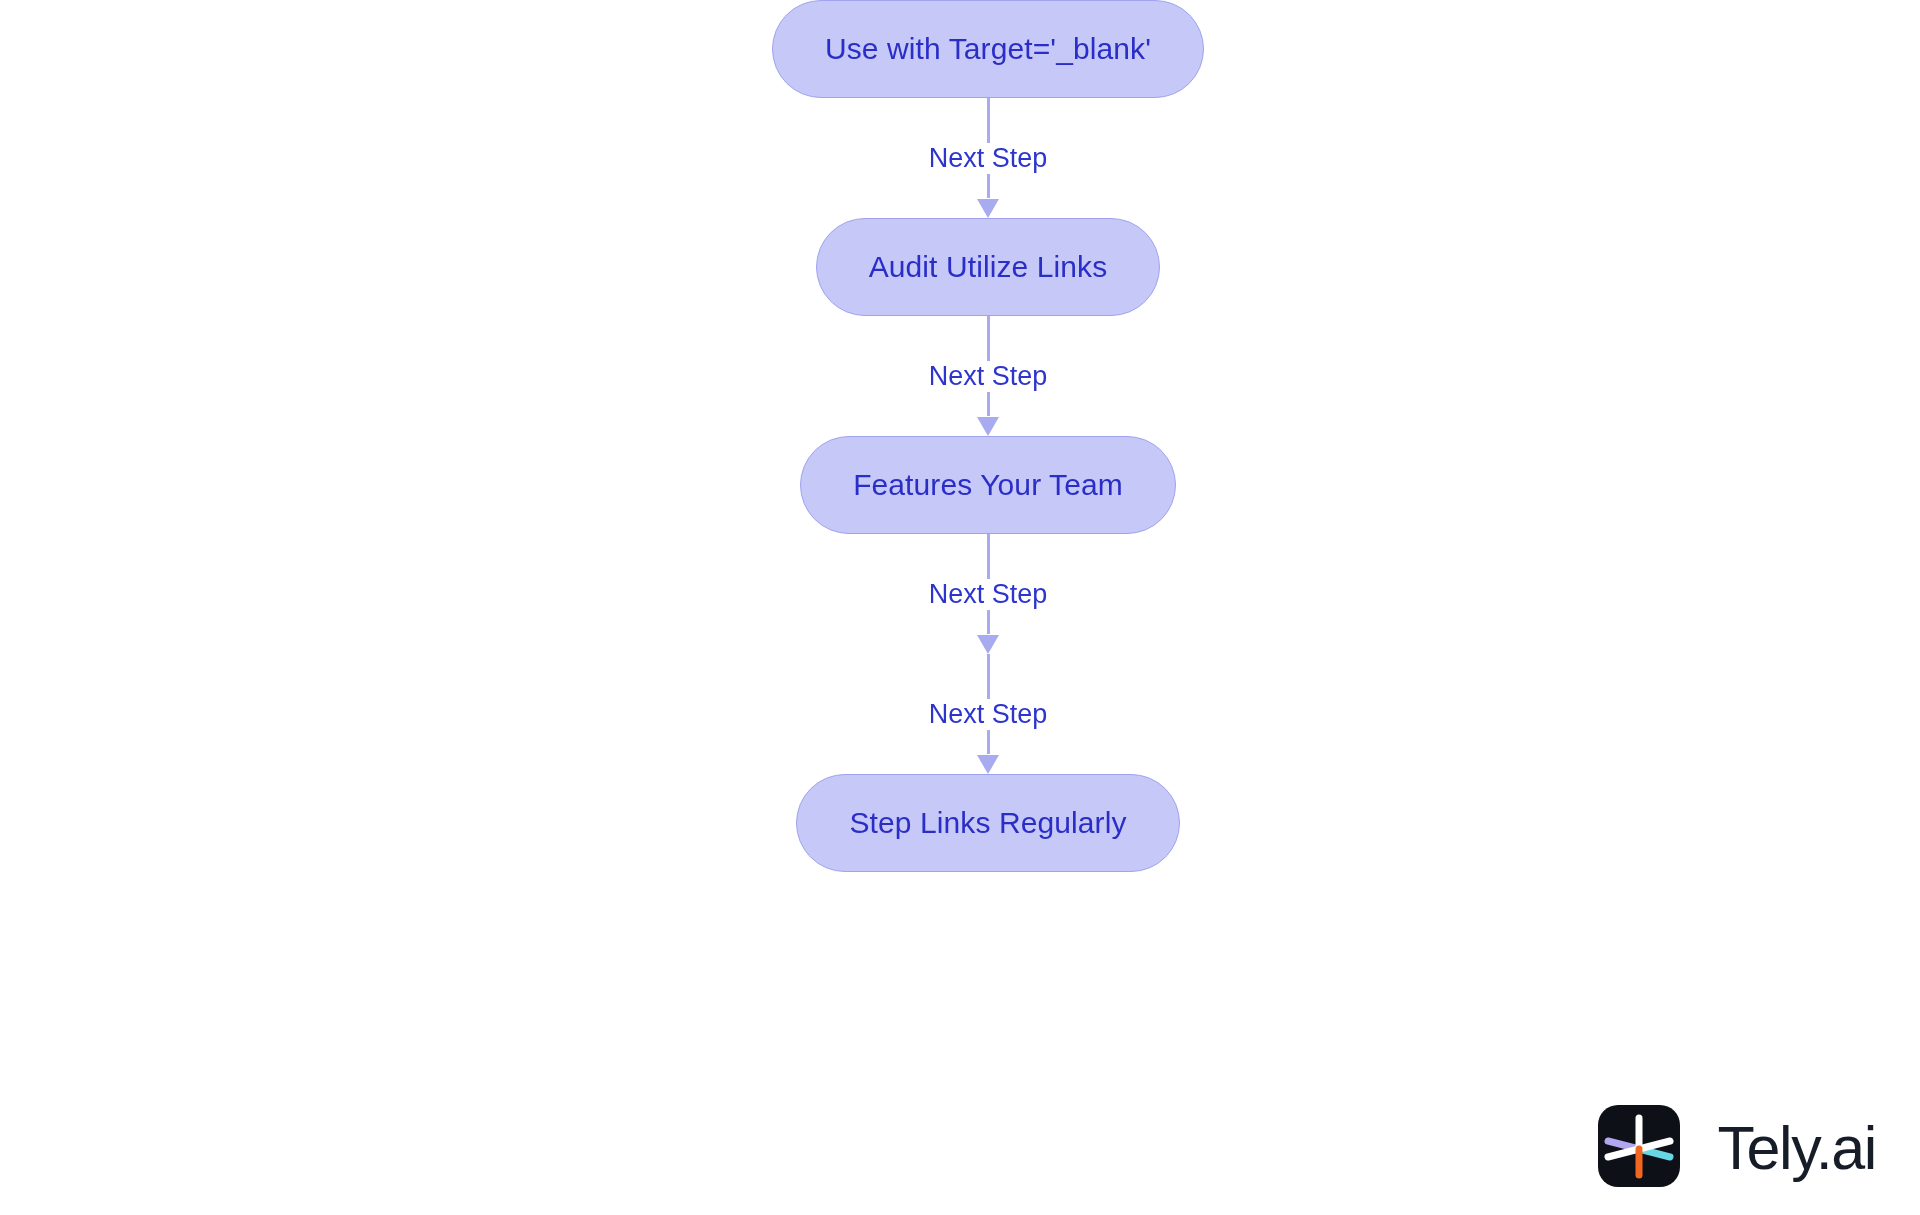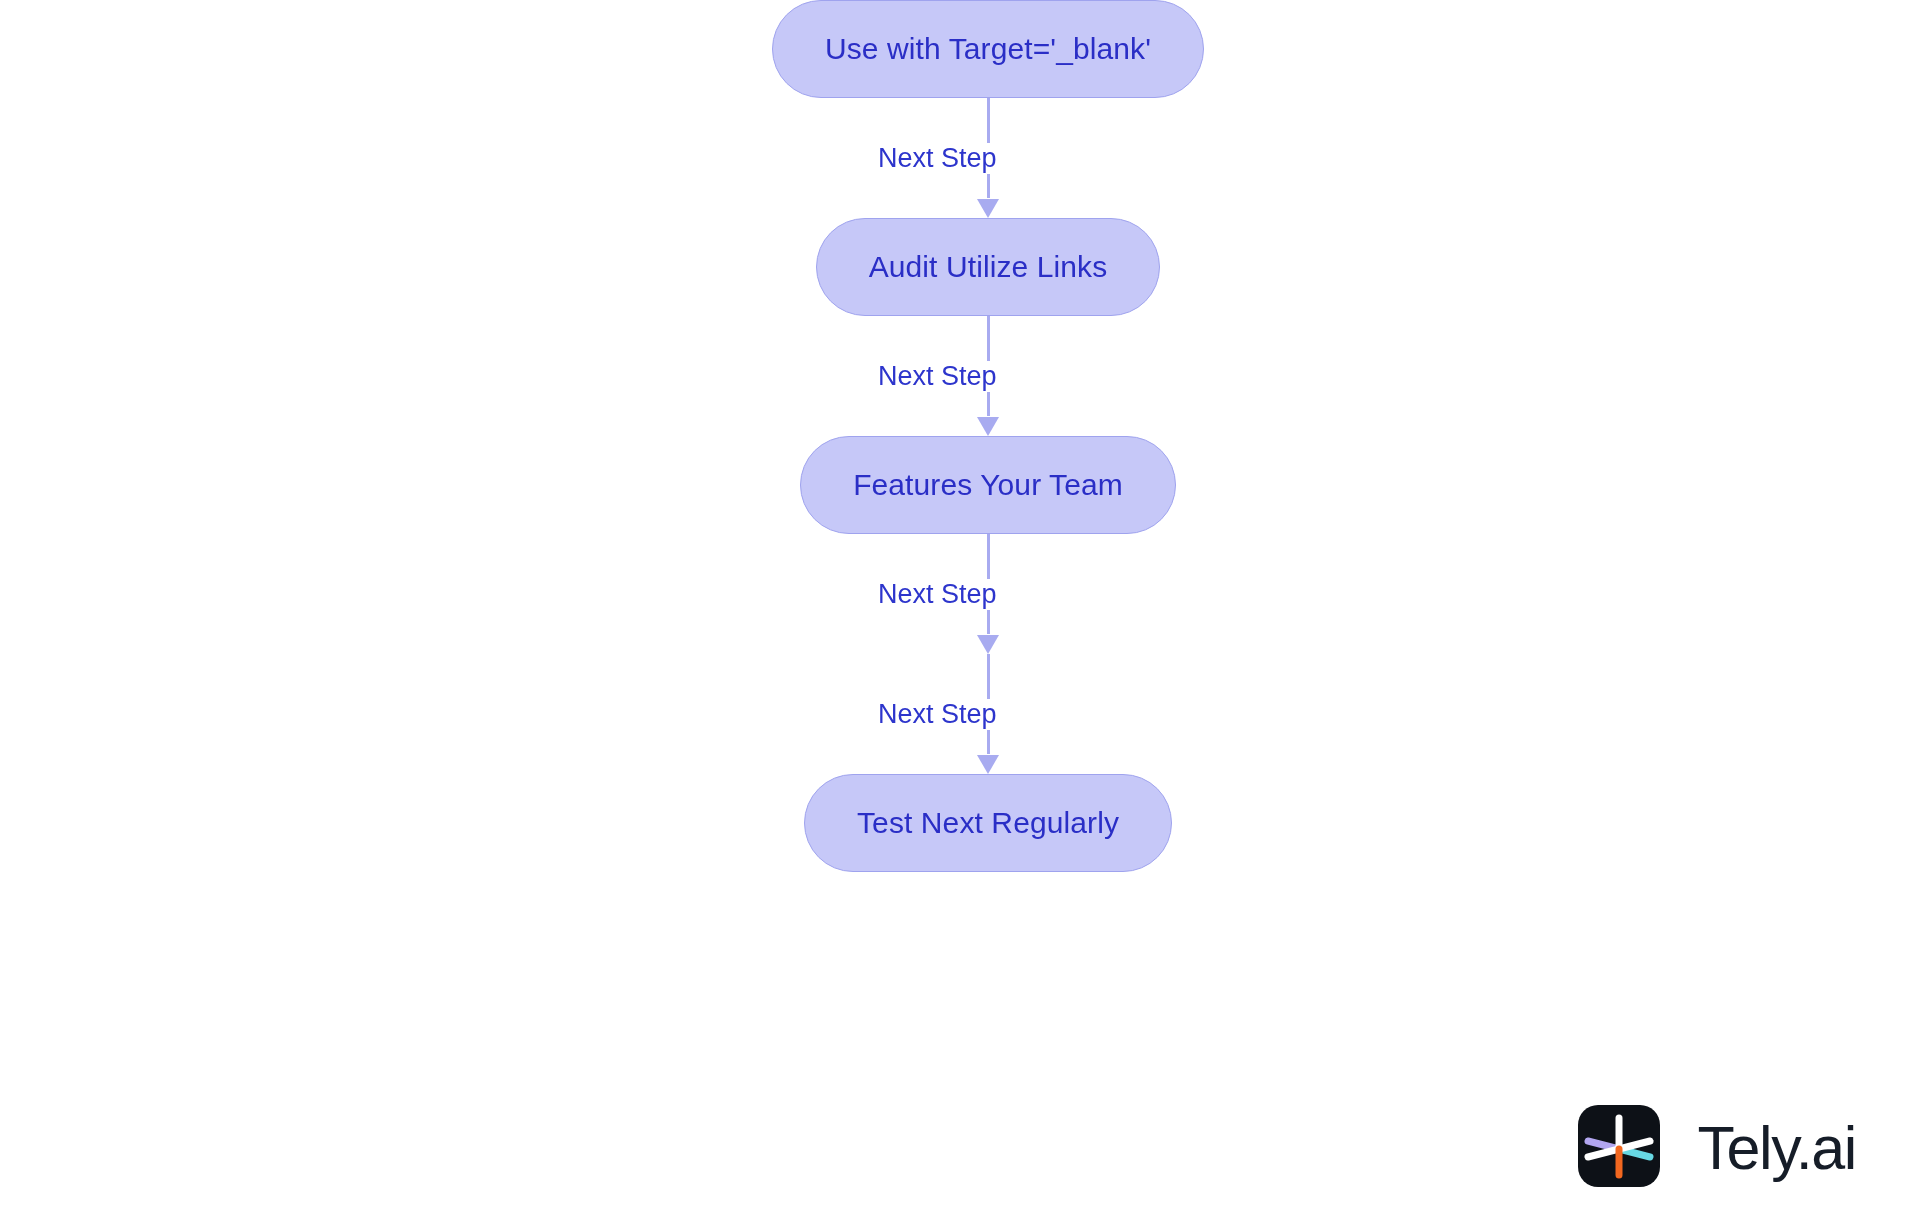--- a/index.html
+++ b/index.html
@@ -57,21 +57,21 @@
     line-height: 1;
   }
 
   
   .edge {
     width: 240px;
     height: 120px;
     position: relative;
     display: flex;
     align-items: center;
-    justify-content: flex-start;
+    justify-content: center;
   }
   .edge-line {
     position: absolute;
     left: 50%;
     top: 0;
     width: 3px;
     height: 100px;
     margin-left: -1.5px;
     background: #a8abf0;
   }
@@ -93,21 +93,21 @@
     padding: 2px 10px;
     color: #2d35cc;
     font-size: 27px;
     font-family: "Liberation Sans", sans-serif;
     line-height: 1;
   }
 
   
   #brand-logo {
     position: absolute;
-    right: 64px;
+    right: 44px;
     bottom: 28px;
     display: flex;
     align-items: center;
     gap: 37px;
   }
   .logo-mark {
     width: 82px;
     height: 82px;
     border-radius: 20px;
     background: #0d1117;
@@ -163,21 +163,21 @@
     </div>
 
 
     <div class="edge">
       <div class="edge-line"></div>
       <div class="edge-arrow"></div>
       <span class="edge-label">Next Step</span>
     </div>
 
     <div class="node">
-      <span class="node-label">Test Next Regularly</span>
+      <span class="node-label">Step Links Regularly</span>
     </div>
 
   </div>
 </div>
 
 <div id="brand-logo">
   <div class="logo-mark">
     <svg width="82" height="82" viewBox="0 0 82 82">
       <g stroke-linecap="round">
 

